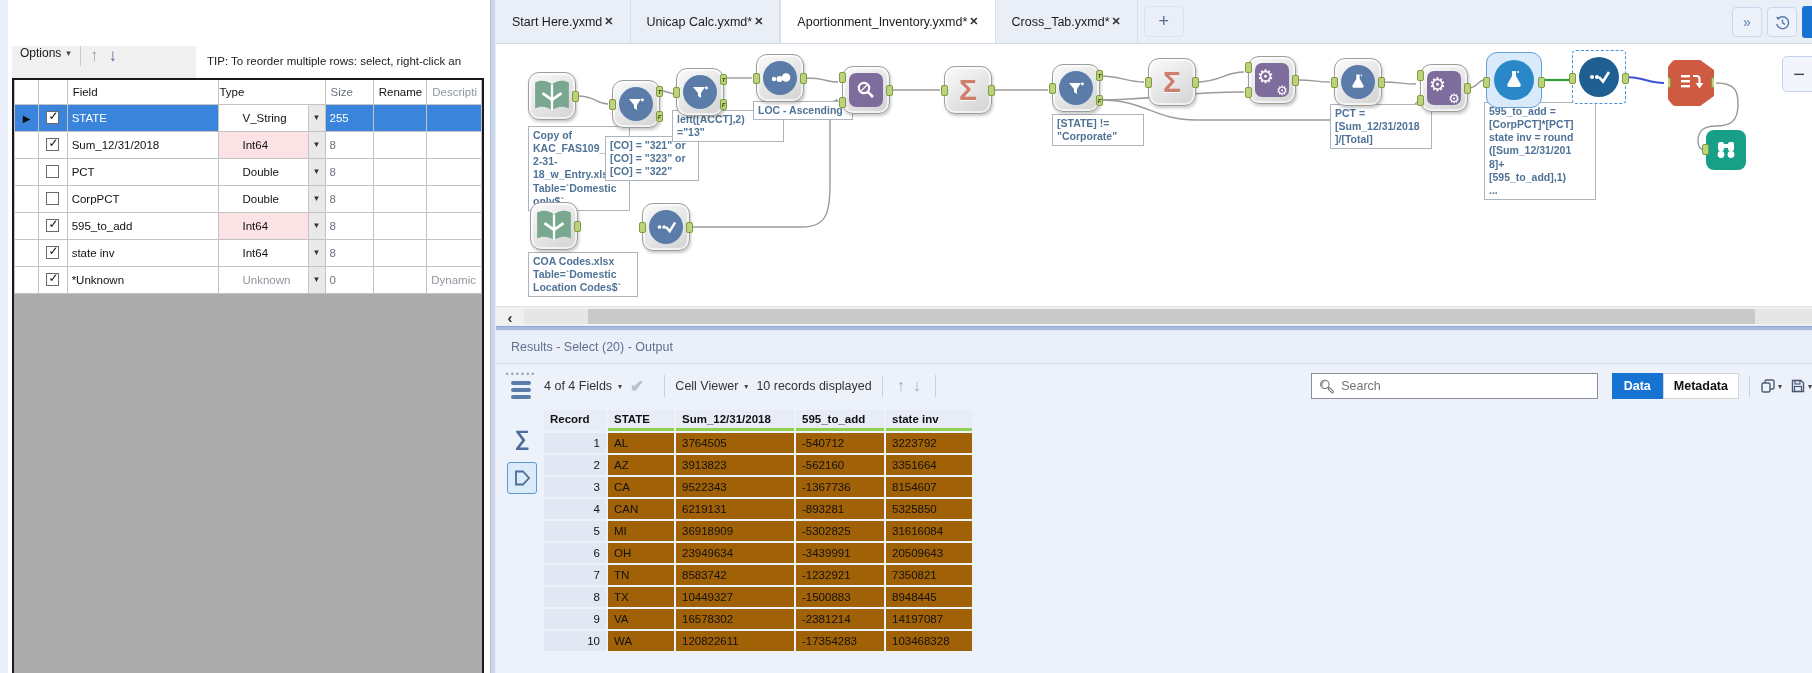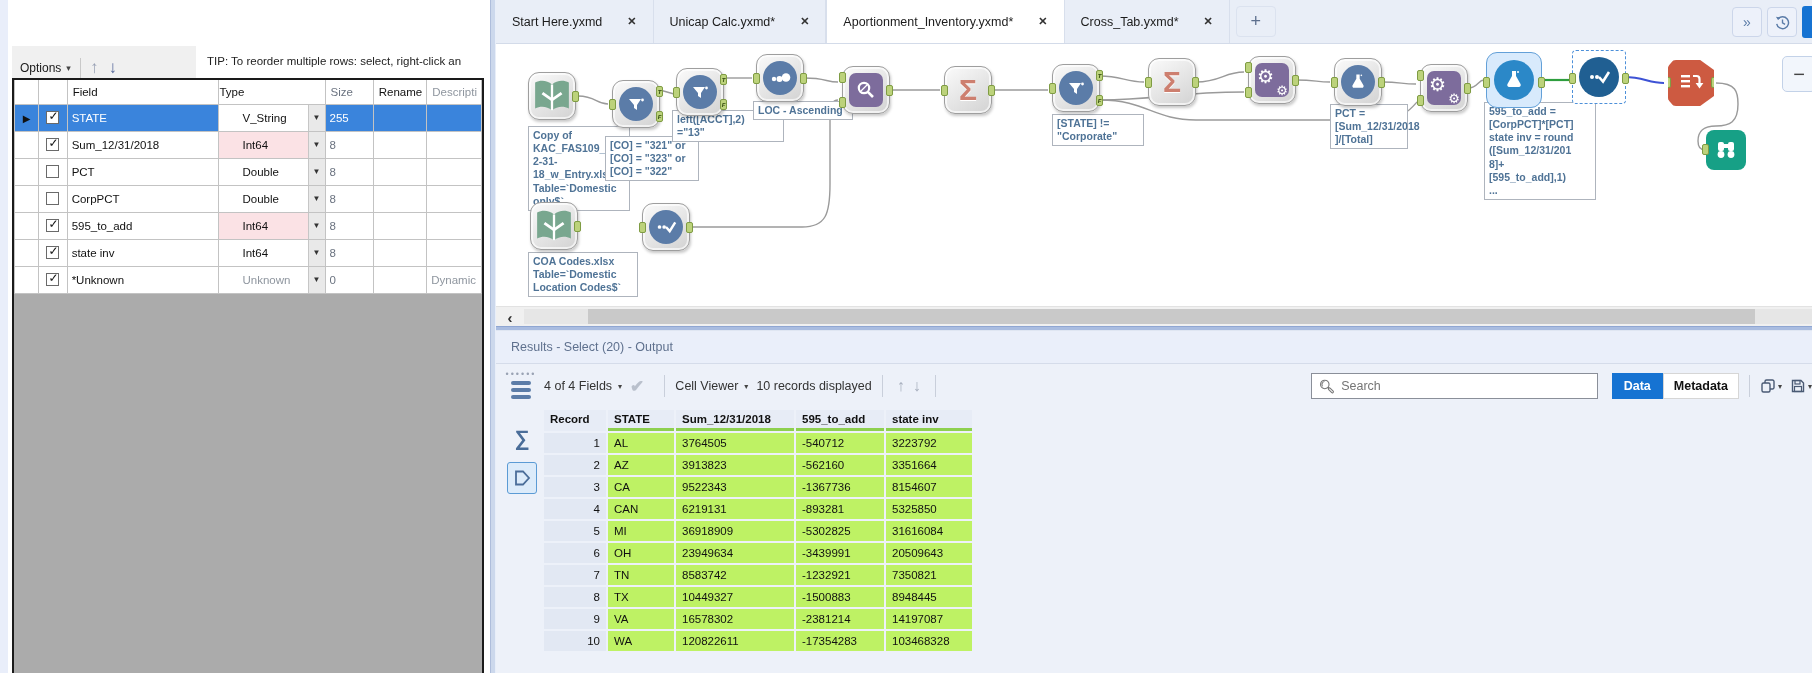--- a/index.html
+++ b/index.html
@@ -8,21 +8,21 @@
   .app { position:relative; width:1812px; height:673px; overflow:hidden; background:#fff; display:flex; }
 
   
   .cfgpanel { position:relative; width:490px; height:673px; background:#fff; flex:0 0 490px; }
   .edge-strip { position:absolute; left:0; top:0; bottom:0; width:9px; background:#e9eefa; border-right:1px solid #fff; }
   .cfg-header { position:absolute; left:0; top:0; right:0; height:36px; background:#fff; border-bottom:1px solid #e4e7ee; }
   .cfg-title { position:absolute; left:5px; top:10px; font-size:12.5px; color:#4a4a4a; white-space:nowrap; }
   .cfg-hicon { position:absolute; top:6px; width:24px; height:24px; display:flex; align-items:center; justify-content:center; color:#5a6b85; cursor:pointer; }
   .cfg-chevron { right:46px; font-size:13px; }
   .cfg-pin { right:16px; }
-  .optbar { position:absolute; left:12px; top:46px; width:184px; height:44px; background:#f0f0f0; display:flex; align-items:center; padding:0 8px; }
+  .optbar { position:absolute; left:12px; top:46px; width:184px; height:44px; background:#f0f0f0; display:flex; align-items:flex-start; padding:0 8px; }
   .optbtn { font-size:12px; color:#1a1a1a; display:flex; align-items:center; gap:5px; cursor:pointer; }
   .optbtn .caret { font-size:9px; color:#444; }
   .optsep { width:1px; height:20px; background:#c9c9c9; margin:0 9px; }
   .arrow-up { color:#97a0b4; font-size:17px; font-weight:bold; cursor:pointer; }
   .arrow-dn { color:#56699b; font-size:17px; font-weight:bold; margin-left:10px; cursor:pointer; }
   .tiptext { position:absolute; left:207px; top:55px; font-size:11.5px; color:#222; white-space:nowrap; overflow:hidden; width:276px; }
 
   .gridwrap { position:absolute; left:12px; top:78px; width:472px; bottom:0; border:2px solid #1a1a1a; border-bottom:none; background:#ababab; }
   table.cfg { border-collapse:collapse; width:100%; background:#fff; font-size:11.5px; color:#111; }
   table.cfg th { font-weight:normal; text-align:left; padding:4px 4px 4px 5px; border:1px solid #c3c3c3; border-top:none; height:24px; background:#fff; }
@@ -49,21 +49,21 @@
   tr.sel .rowmark { color:#111; }
 
   
   .vdivider { flex:0 0 6px; background:#ccd8ec; border-left:1px solid #aebddb; border-right:1px solid #e8eef9; }
 
   
   .right { flex:1; display:flex; flex-direction:column; min-width:0; }
 
   
   .tabbar { height:44px; background:#e9eef7; border-bottom:1px solid #d3dbe9; display:flex; align-items:stretch; position:relative; }
-  .tab { display:flex; align-items:center; gap:25px; padding:0 16px; font-size:12.5px; color:#1c1c1c; border-right:1px solid #d8dfec; cursor:pointer; white-space:nowrap; }
+  .tab { display:flex; align-items:center; gap:2px; padding:0 16px; font-size:12.5px; color:#1c1c1c; border-right:1px solid #d8dfec; cursor:pointer; white-space:nowrap; }
   .tab.active { background:#fff; border-left:1px solid #d8dfec; }
   .tab .x { font-size:11px; color:#333; font-weight:bold; cursor:pointer; }
   .plus-tab { width:40px; display:flex; align-items:center; justify-content:center; font-size:18px; color:#5d6f8d; border:1px solid #dbe2ef; border-radius:4px; margin:6px 0 6px 6px; cursor:pointer; }
   .tabbar-right { position:absolute; right:0; top:0; height:44px; display:flex; align-items:center; gap:5px; padding-right:0; }
   .tb-btn { width:30px; height:30px; border:1px solid #ccd6ea; border-radius:4px; background:#edf1fa; color:#5b7ca8; display:flex; align-items:center; justify-content:center; font-size:14px; cursor:pointer; }
   .blue-sliver { width:10px; height:32px; background:#1673d2; border-radius:3px 0 0 3px; cursor:pointer; }
 
   
   .canvas { height:262px; background:#fff; position:relative; overflow:hidden; }
   .wires { position:absolute; left:0; top:0; z-index:1; }
@@ -126,21 +126,21 @@
 
   .r-body { display:flex; padding-left:6px; }
   .r-strip { width:40px; display:flex; flex-direction:column; align-items:center; padding-top:14px; gap:8px; }
   .strip-btn { width:30px; height:32px; display:flex; align-items:center; justify-content:center; color:#4a6d99; cursor:pointer; border:1.5px solid transparent; border-radius:3px; }
   .strip-btn.on { border-color:#5b9bd5; background:#dcebfa; }
   .strip-sigma { font-size:21px; font-weight:bold; color:#4a6d99; }
 
   table.res { border-collapse:separate; border-spacing:2px; font-size:11.5px; color:#111; }
   table.res th { background:#e7ecf6; text-align:left; font-weight:bold; padding:3px 6px; height:20px; border-bottom:3px solid #8ed04f; }
   table.res th.noline { border-bottom:3px solid transparent; }
-  table.res td { background:#bef264; padding:2px 6px; height:20px; cursor:default; }
+  table.res td { background:#a16207; padding:2px 6px; height:20px; cursor:default; }
   table.res td.rec { background:#e2e8f3; text-align:right; width:62px; }
   .cw-s { width:66px; } .cw-m { width:118px; } .cw-n { width:88px; } .cw-i { width:86px; }
 </style>
 </head>
 <body>
 
 <div class="app">
 
   <div class="cfgpanel">
     <div class="edge-strip"></div>
@@ -534,21 +534,21 @@
 Table=`Domestic
 only$`</div>
       <div class="ann" style="left:109px;top:92px;width:94px;z-index:2">[CO] = "321" or
 [CO] = "323" or
 [CO] = "322"</div>
       <div class="ann" style="left:176px;top:66px;width:112px;z-index:3">left([ACCT],2)
 ="13"</div>
       <div class="ann" style="left:257px;top:57px;width:100px">LOC - Ascending</div>
       <div class="ann" style="left:556px;top:70px;width:92px">[STATE] !=
 "Corporate"</div>
-      <div class="ann" style="left:834px;top:60px;width:78px">PCT =
+      <div class="ann" style="left:834px;top:60px;width:102px">PCT =
 [Sum_12/31/2018
 ]/[Total]</div>
       <div class="ann" style="left:988px;top:58px;width:112px">595_to_add =
 [CorpPCT]*[PCT]
 state inv = round
 ([Sum_12/31/201
 8]+
 [595_to_add],1)
 ...</div>
       <div class="ann" style="left:32px;top:208px;width:110px">COA Codes.xlsx

